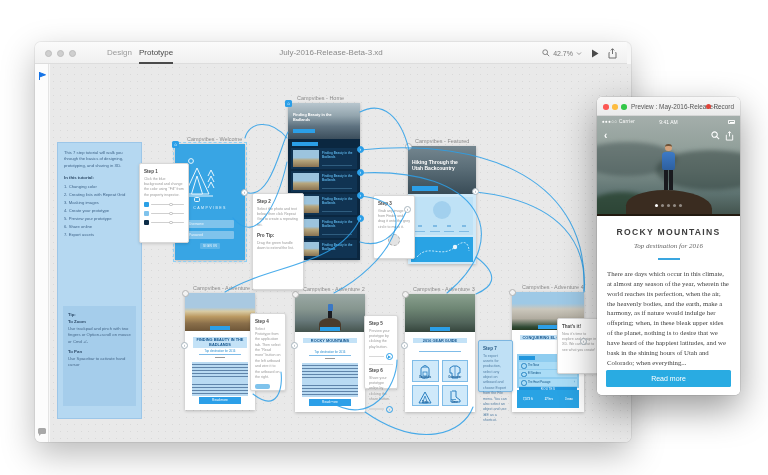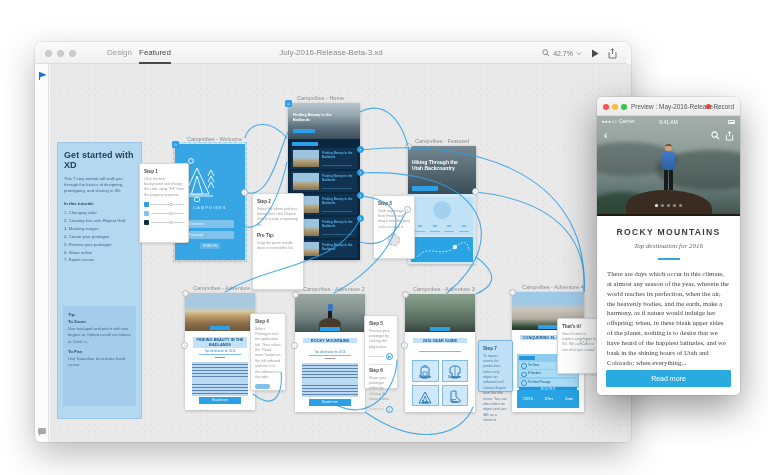--- a/index.html
+++ b/index.html
@@ -202,21 +202,21 @@
 
 <div id="stage">
 
   <div id="xd-window">
 
     <div id="toolbar">
       <span class="light" id="lt1"></span>
       <span class="light" id="lt2"></span>
       <span class="light" id="lt3"></span>
       <span class="tab" id="tab-design">Design</span>
-      <span class="tab" id="tab-prototype">Featured</span>
+      <span class="tab" id="tab-prototype">Prototype</span>
       <span id="doc-title">July-2016-Release-Beta-3.xd</span>
       <div id="tb-right">
         <span id="zoom-group">
           <svg class="tb-svg" width="8" height="8" viewBox="0 0 10 10">
               <circle cx="4" cy="4" r="3" fill="none" stroke="#777" stroke-width="1.1"></circle>
               <line x1="6.3" y1="6.3" x2="9" y2="9" stroke="#777" stroke-width="1.1"></line>
             </svg>
           <span>42.7%</span>
           <svg class="tb-svg" width="6" height="5" viewBox="0 0 6 5">
               <path d="M1 1.5 L3 3.5 L5 1.5" fill="none" stroke="#999" stroke-width="1"></path>
@@ -236,21 +236,20 @@
     <div id="left-strip">
       <svg id="flag-icon" width="7" height="8" viewBox="0 0 7 8">
           <path d="M0.5 0 V8 M0.5 0.5 L6.5 2.8 L0.5 5" fill="#1473e6" stroke="#1473e6" stroke-width="1"></path>
         </svg>
       <span id="comment-icon"></span>
     </div>
 
     <div id="canvas"></div>
 
     <div id="tutorial">
-      <h1>Get started with XD</h1>
       <div class="intro">This 7 step tutorial will walk you through the basics of designing, prototyping, and sharing in XD.</div>
       <div class="list-title">In this tutorial:</div>
       <span class="t-item">1. Changing color</span>
       <span class="t-item">2. Creating lists with Repeat Grid</span>
       <span class="t-item">3. Masking images</span>
       <span class="t-item">4. Create your prototype</span>
       <span class="t-item">5. Preview your prototype</span>
       <span class="t-item">6. Share online</span>
       <span class="t-item">7. Export assets</span>
       <div id="tip-box">

